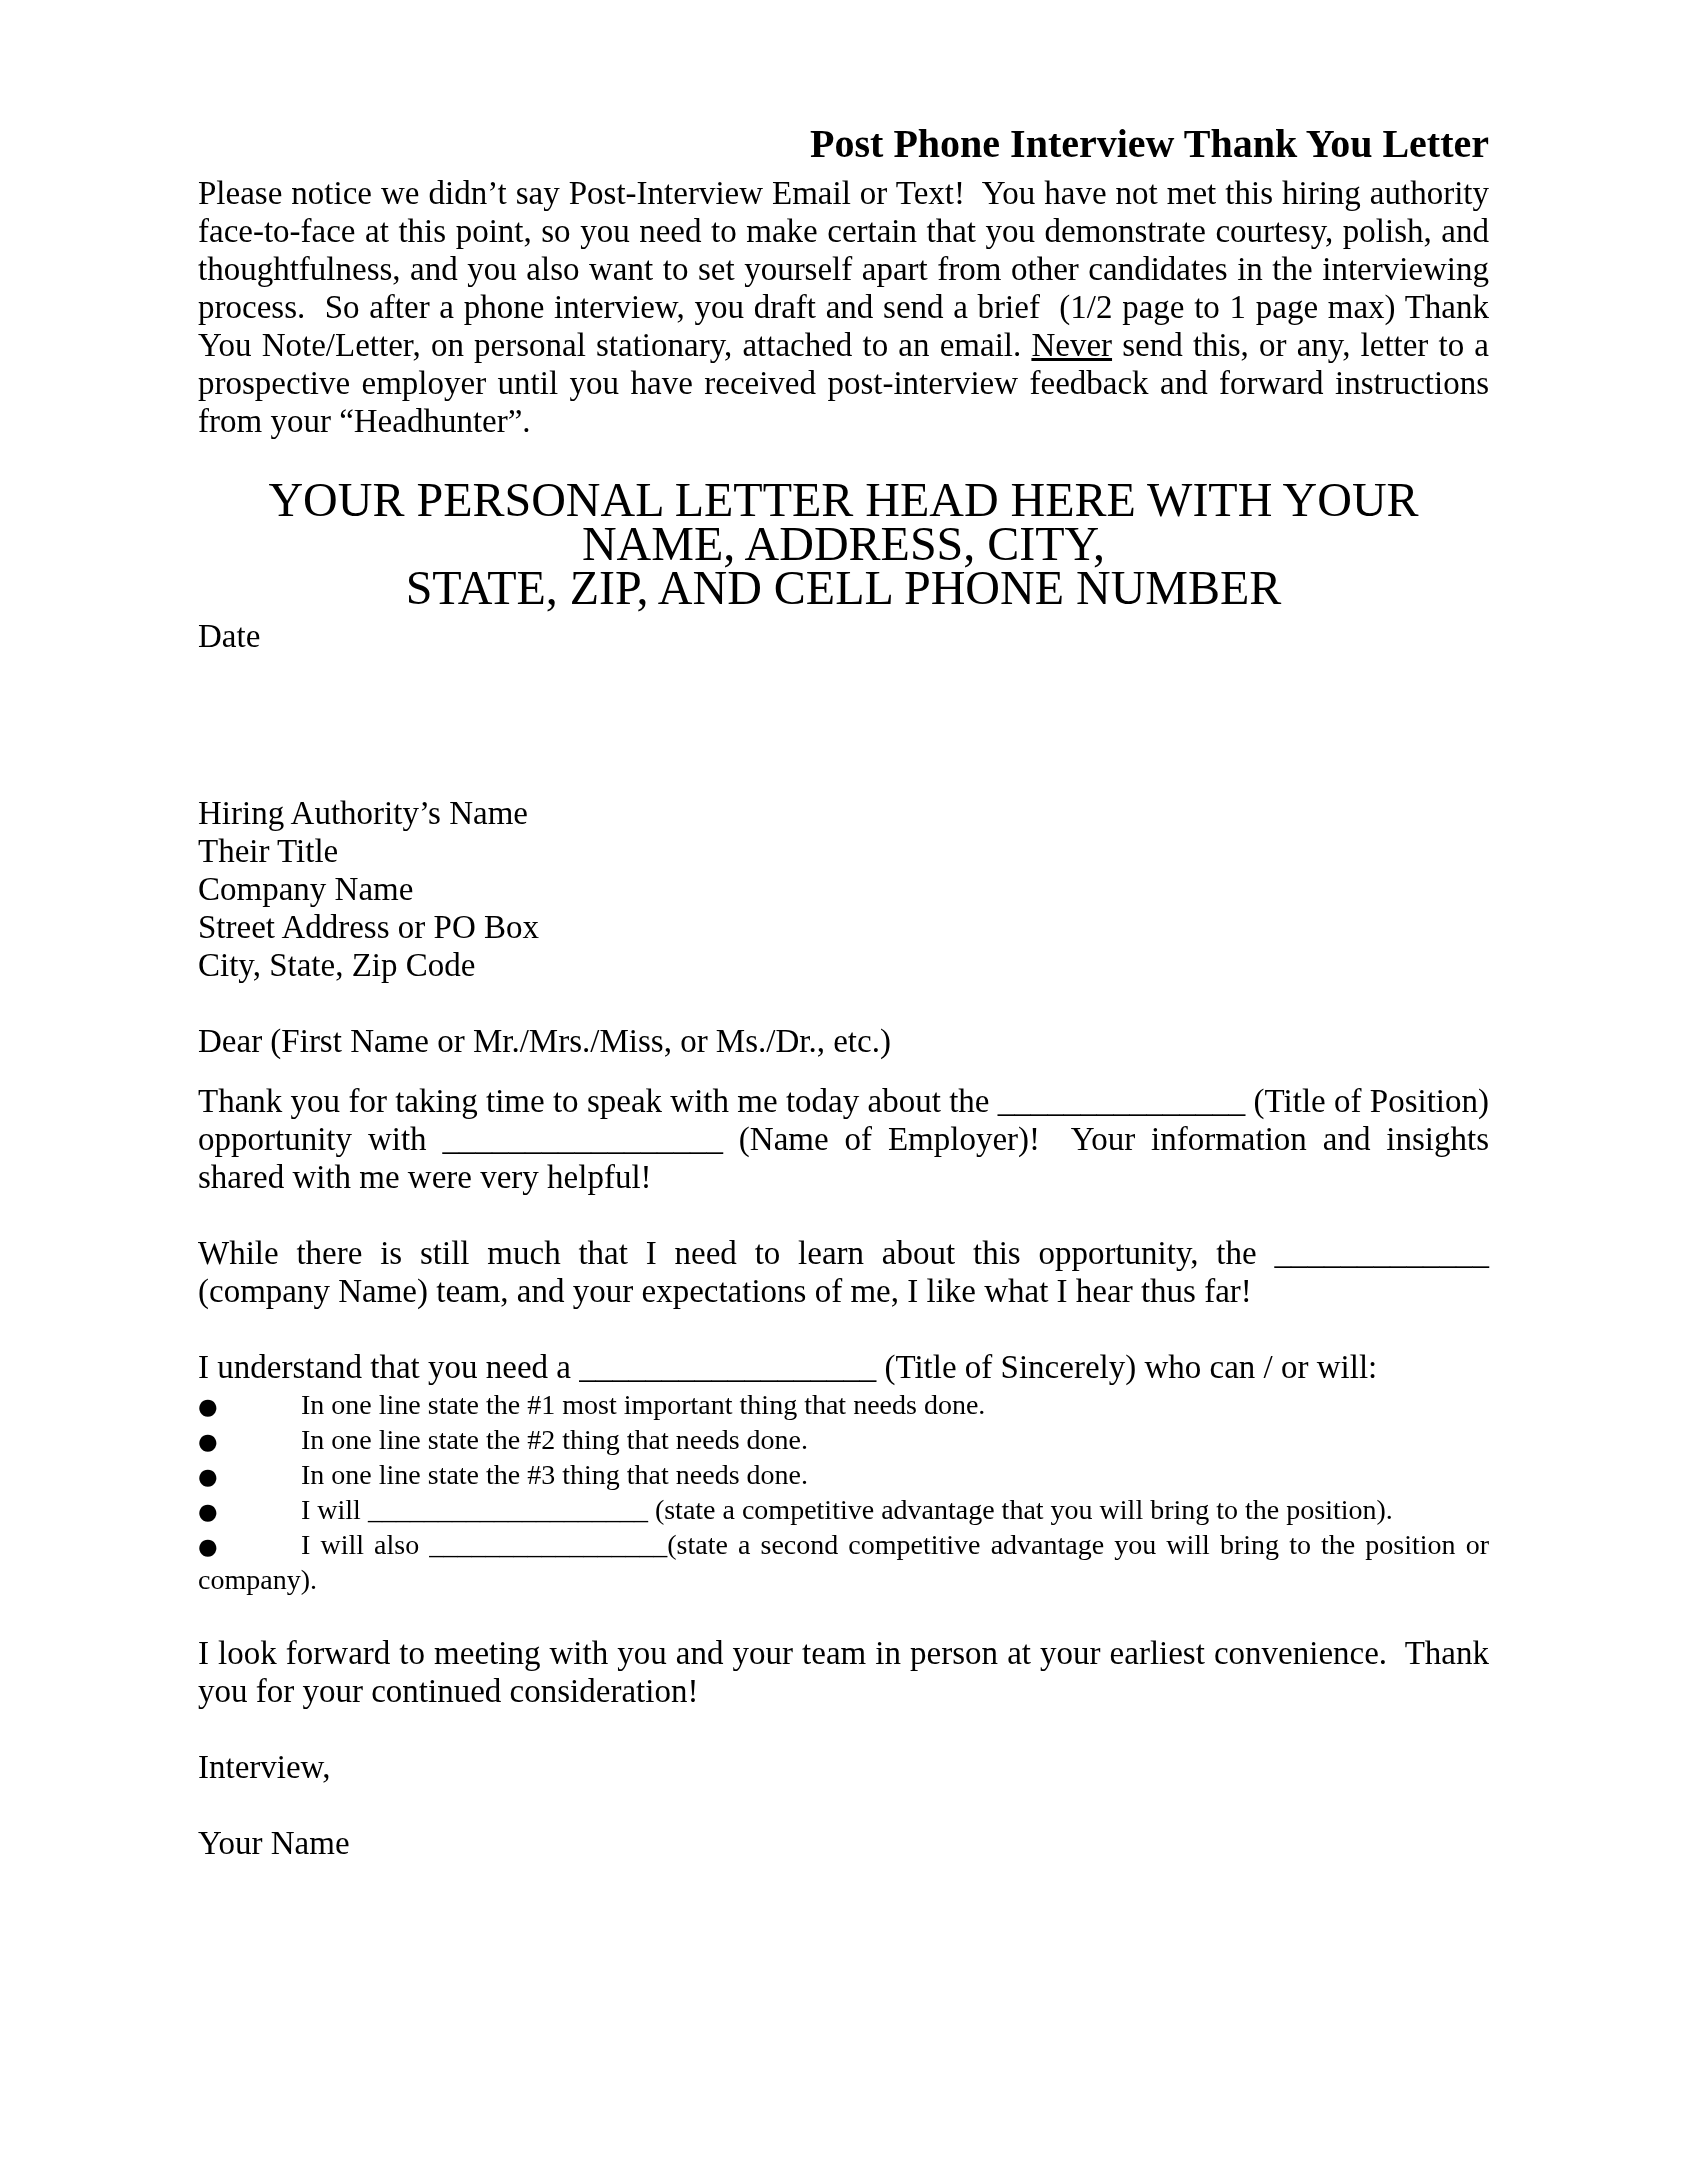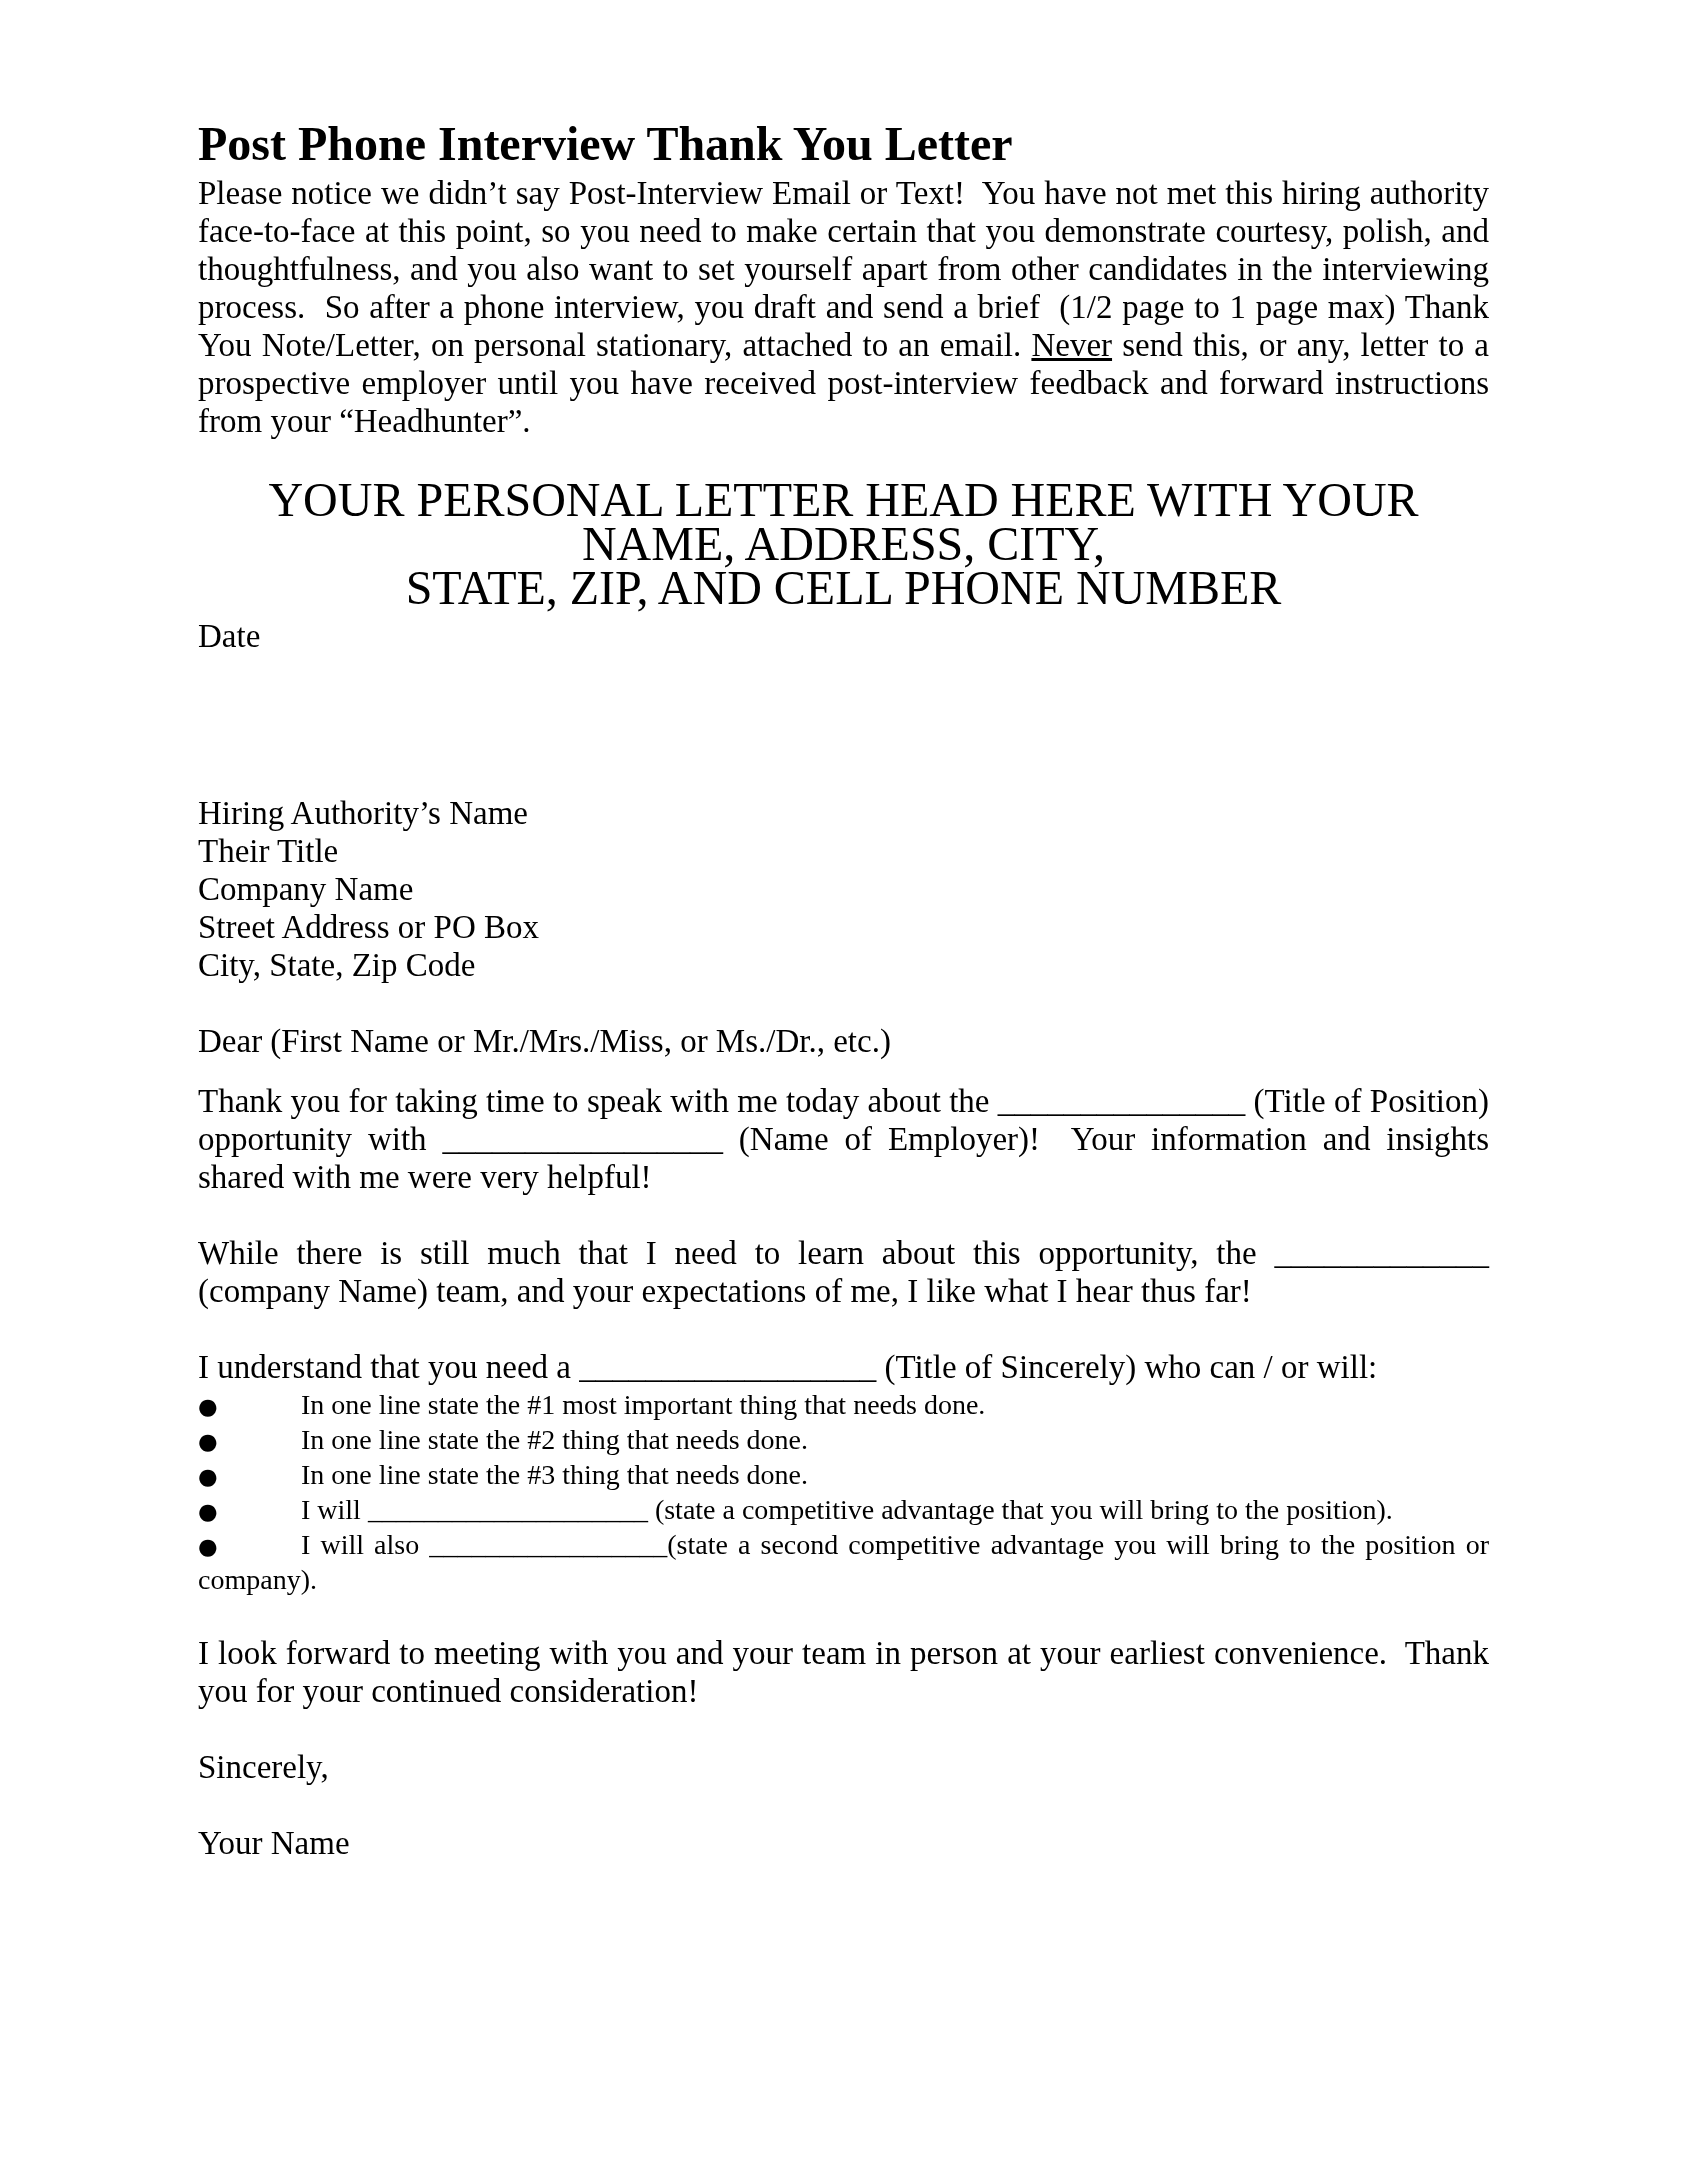--- a/index.html
+++ b/index.html
@@ -14,24 +14,25 @@
     font-family: "Liberation Serif", "DejaVu Serif", serif;
   }
   .page {
     box-sizing: border-box;
     width: 1687px;
     height: 2183px;
     padding: 122px 198px 0 198px;
     overflow: hidden;
   }
   .doc-title {
-    font-size: 48px;
+    font-size: 40px;
     line-height: 44px;
     font-weight: bold;
     margin: 0 0 8px 0;
+    text-align: right;
   }
   .intro-para {
     font-size: 33px;
     line-height: 38px;
     text-align: justify;
     margin: 0 0 38px 0;
   }
   .underlined {
     text-decoration: underline;
   }
@@ -119,18 +120,18 @@
   <div class="bullet-list">
     <div class="bullet-item"><span class="bullet-glyph">●</span><span>In one line state the #1 most important thing that needs done.</span></div>
     <div class="bullet-item"><span class="bullet-glyph">●</span><span>In one line state the #2 thing that needs done.</span></div>
     <div class="bullet-item"><span class="bullet-glyph">●</span><span>In one line state the #3 thing that needs done.</span></div>
     <div class="bullet-item"><span class="bullet-glyph">●</span><span>I will ____________________ (state a competitive advantage that you will bring to the position).</span></div>
     <div class="bullet-item"><span class="bullet-glyph">●</span><span>I will also _________________(state a second competitive advantage you will bring to the position or company).</span></div>
   </div>
 
   <p class="para">I look forward to meeting with you and your team in person at your earliest convenience.&nbsp; Thank you for your continued consideration!</p>
 
-  <div class="line signoff-line">Sincerely,</div>
+  <div class="line signoff-line">Interview,</div>
 
   <div class="line">Your Name</div>
 
 </div>
 
 
 </body></html>

